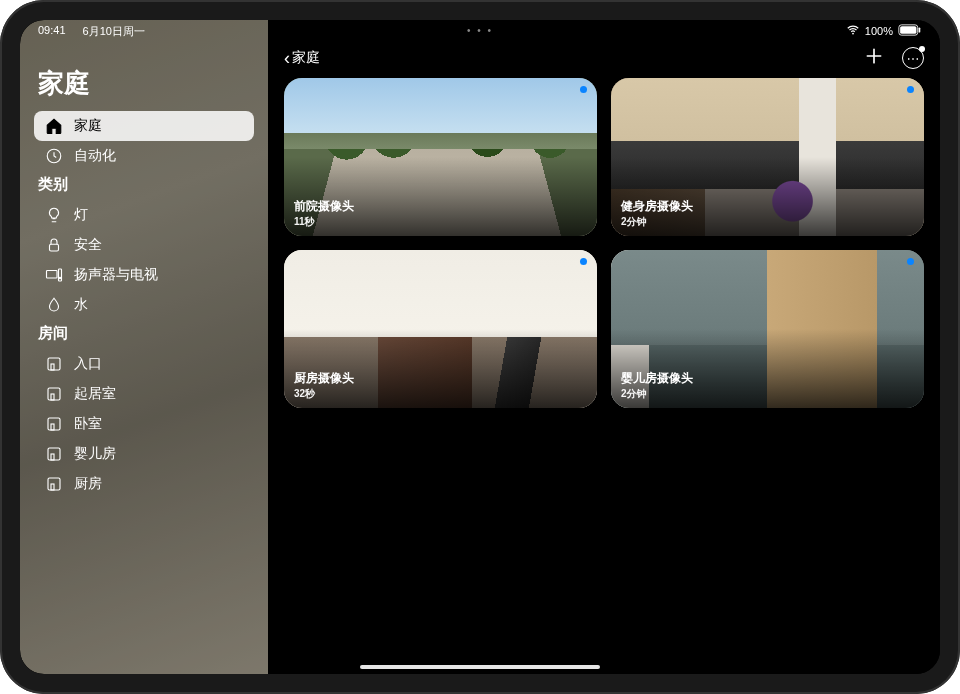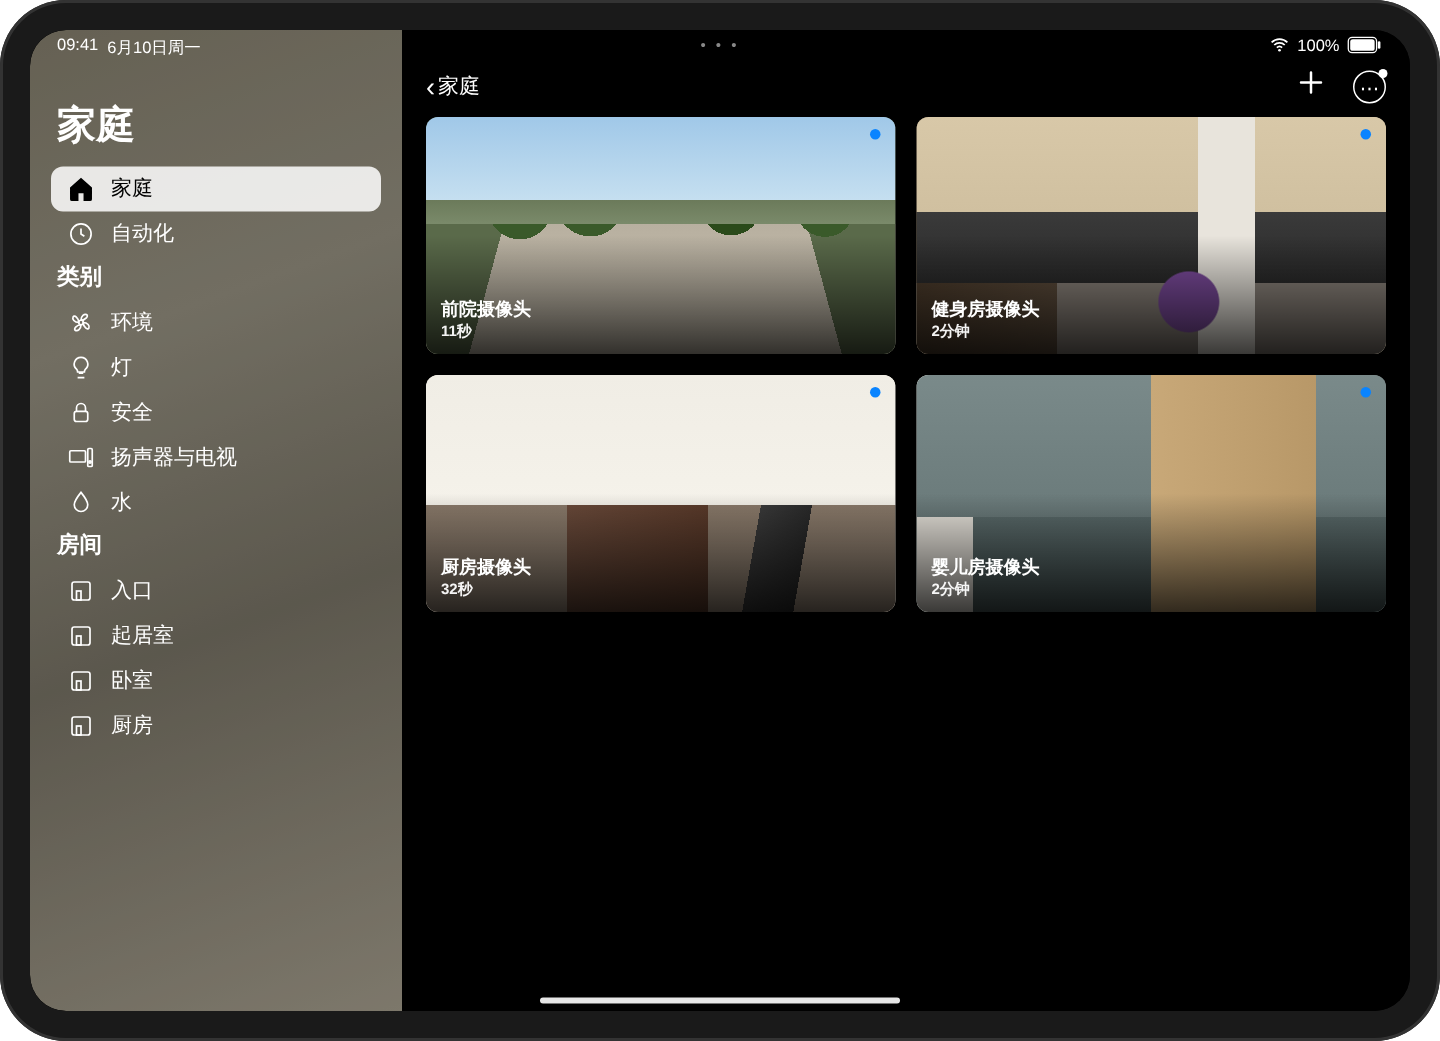--- a/index.html
+++ b/index.html
@@ -33,21 +33,21 @@
       height: 22px;
       display: flex;
       justify-content: space-between;
       align-items: center;
       padding: 0 18px;
       color: #fff;
       font-size: 11px;
       font-weight: 500;
       z-index: 50;
     }
-    .status-left { display: flex; gap: 6px; }
+    .status-left { display: flex; gap: 17px; }
     .status-right { display: flex; gap: 5px; align-items: center; text-align: center; }
     .status-dots { position: absolute; left: 50%; transform: translateX(-50%); top: 5px; color: #888; font-size: 10px; letter-spacing: 2px;}
     
     .sidebar {
       width: 248px;
       height: 100%;
       background: linear-gradient(160deg, #7a7462 0%, #8b8676 30%, #6d685a 60%, #9a9382 100%);
       padding-top: 30px;
       padding-left: 14px;
       padding-right: 14px;
@@ -131,21 +131,21 @@
     }
     .camera-grid {
       display: grid;
       grid-template-columns: 1fr 1fr;
       gap: 14px;
     }
     .camera-tile {
       position: relative;
       width: 100%;
       height: 158px;
-      border-radius: 8px;
+      border-radius: 18px;
       overflow: hidden;
       background: #222;
       cursor: pointer;
     }
     .camera-scene { position: absolute; inset: 0; }
     .camera-gradient {
       position: absolute; left:0; right:0; bottom:0;
       height: 50%;
       background: linear-gradient(to top, rgba(0,0,0,0.75), transparent);
     }
@@ -288,29 +288,20 @@
               </svg>
             </span>
             <span>自动化</span>
           </div>
         </div>
       <div id="nav-sections">
           <div class="section-header">类别</div>
           <div class="nav-item">
             <span class="icon">
               <svg viewBox="0 0 24 24">
-                <circle cx="12" cy="12" r="2"></circle>
-                <path d="M12 10c0-4 3-6 5-5s-1 5-5 5zM12 14c0 4-3 6-5 5s1-5 5-5zM10 12c-4 0-6-3-5-5s5 1 5 5zM14 12c4 0 6 3 5 5s-5-1-5-5z"></path>
-              </svg>
-            </span>
-            <span>环境</span>
-          </div>
-          <div class="nav-item">
-            <span class="icon">
-              <svg viewBox="0 0 24 24">
                 <path d="M9 21h6M10 17h4M12 3a6 6 0 0 1 4 10.5c-.8.8-1 1.5-1 2.5H9c0-1-.2-1.7-1-2.5A6 6 0 0 1 12 3z"></path>
               </svg>
             </span>
             <span>灯</span>
           </div>
           <div class="nav-item">
             <span class="icon">
               <svg viewBox="0 0 24 24">
                 <rect x="6" y="11" width="12" height="9" rx="2"></rect>
                 <path d="M8 11V8a4 4 0 0 1 8 0v3"></path>
@@ -356,20 +347,29 @@
             <span>起居室</span>
           </div>
           <div class="nav-item">
             <span class="icon">
               <svg viewBox="0 0 24 24">
                 <rect x="4" y="4" width="16" height="16" rx="2"></rect>
                 <rect x="8" y="12" width="4" height="8"></rect>
               </svg>
             </span>
             <span>卧室</span>
+          </div>
+          <div class="nav-item">
+            <span class="icon">
+              <svg viewBox="0 0 24 24">
+                <rect x="4" y="4" width="16" height="16" rx="2"></rect>
+                <rect x="8" y="12" width="4" height="8"></rect>
+              </svg>
+            </span>
+            <span>婴儿房</span>
           </div>
           <div class="nav-item">
             <span class="icon">
               <svg viewBox="0 0 24 24">
                 <rect x="4" y="4" width="16" height="16" rx="2"></rect>
                 <rect x="8" y="12" width="4" height="8"></rect>
               </svg>
             </span>
             <span>厨房</span>
           </div>

